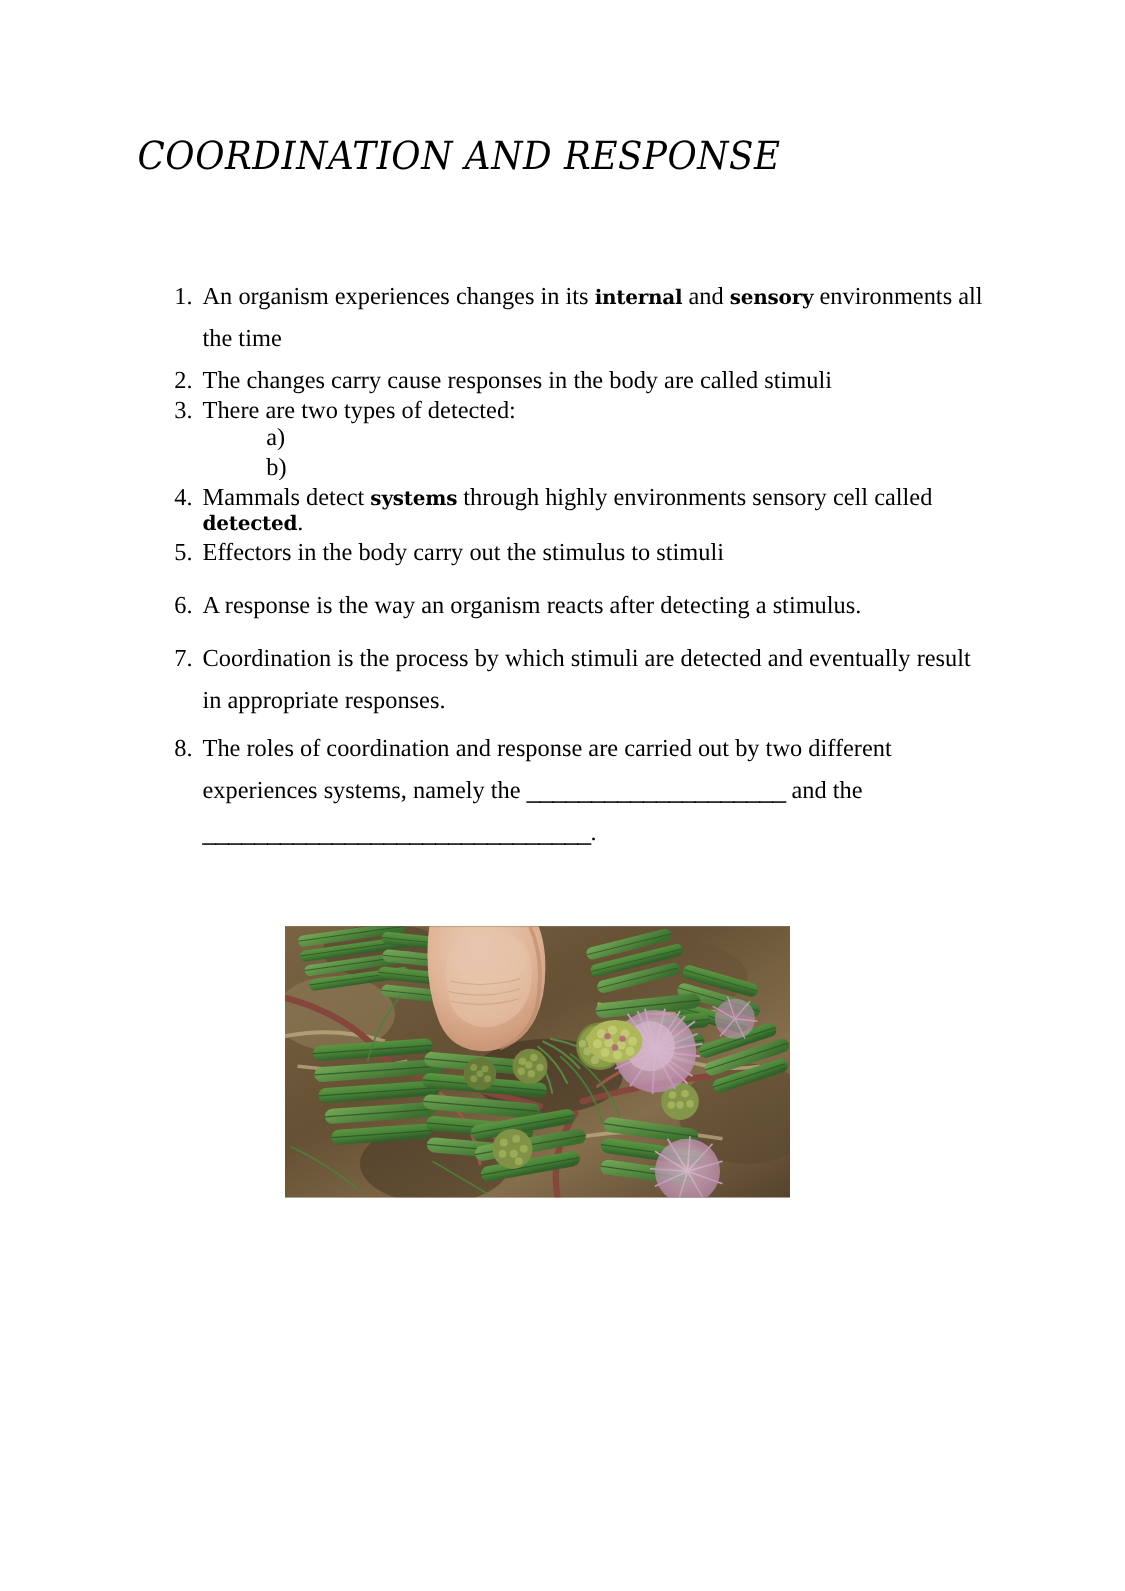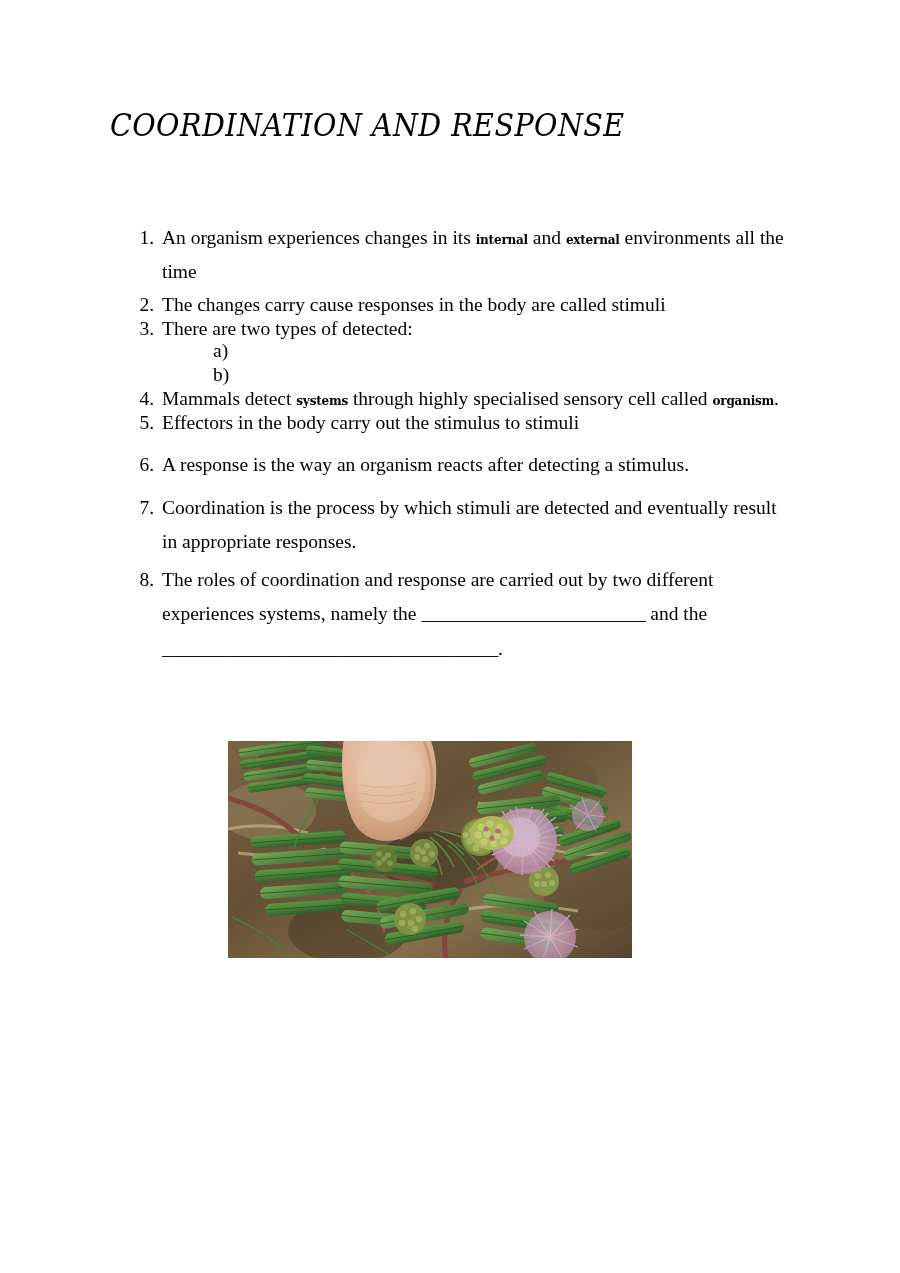--- a/index.html
+++ b/index.html
@@ -71,26 +71,26 @@
 
   .sub-item {
     padding-left: 85px;
     font-size: 19.5px;
     line-height: 1.22;
   }
 
   b.kw {
     font-family: "DejaVu Serif", "Liberation Serif", serif;
     font-weight: 700;
-    font-size: 12px;
+    font-size: 16px;
     letter-spacing: -0.2px;
   }
 
   .blank {
-    font-family: Liberation Mono, monospace;
+    font-family: Liberation Sans, sans-serif;
     letter-spacing: -0.5px;
     white-space: pre;
   }
 
   
   .photo {
     position: absolute;
     left: 228px;
     top: 741px;
     width: 404px;
@@ -104,21 +104,21 @@
 <body>
 
 <div class="page">
 
   <div class="doc-title">COORDINATION AND RESPONSE</div>
 
   <div class="list-block">
 
     <div class="li spaced">
       <span class="num">1.</span>
-      <span class="txt"><span>An organism experiences changes in its </span><b class="kw">internal</b><span> and </span><b class="kw">external</b><span> environments all the time</span></span>
+      <span class="txt"><span>An organism experiences changes in its </span><b class="kw">internal</b><span> and </span><b class="kw">sensory</b><span> environments all the time</span></span>
     </div>
 
     <div class="gap-sm"></div>
 
     <div class="li">
       <span class="num">2.</span>
       <span class="txt">The changes carry cause responses in the body are called stimuli</span>
     </div>
 
     <div style="height:4px"></div>
@@ -128,21 +128,21 @@
       <span class="txt">There are two types of detected:</span>
     </div>
 
     <div class="sub-item">a)</div>
     <div class="sub-item">b)</div>
 
     <div style="height:3px"></div>
 
     <div class="li">
       <span class="num">4.</span>
-      <span class="txt"><span>Mammals detect </span><b class="kw">systems</b><span> through highly specialised sensory cell called </span><b class="kw">organism</b><span>.</span></span>
+      <span class="txt"><span>Mammals detect </span><b class="kw">systems</b><span> through highly environments sensory cell called </span><b class="kw">detected</b><span>.</span></span>
     </div>
 
     <div style="height:4px"></div>
 
     <div class="li">
       <span class="num">5.</span>
       <span class="txt">Effectors in the body carry out the stimulus to stimuli</span>
     </div>
 
     <div class="gap-lg"></div>

